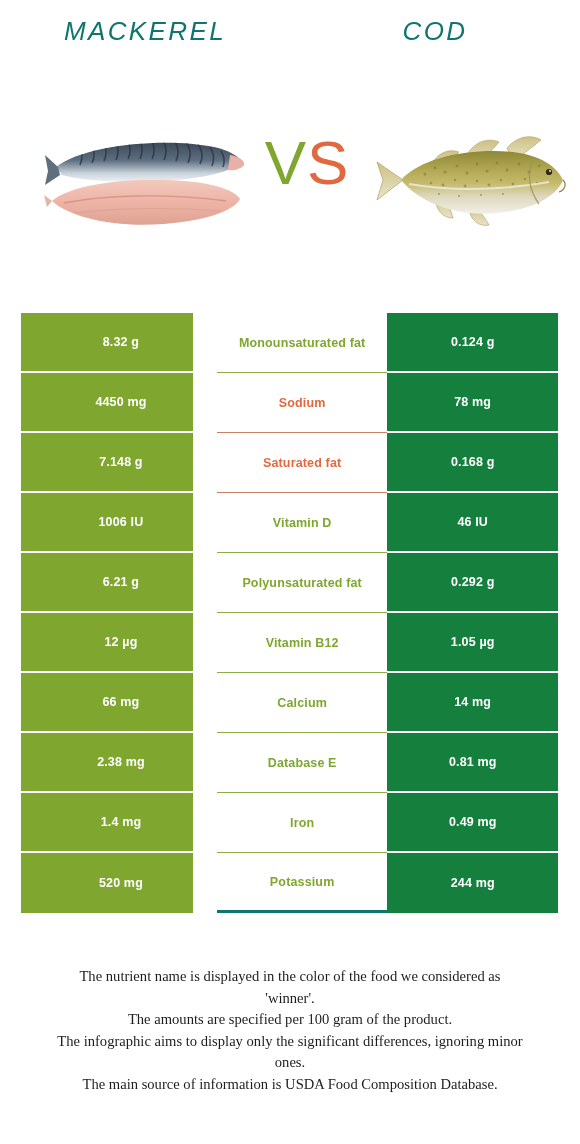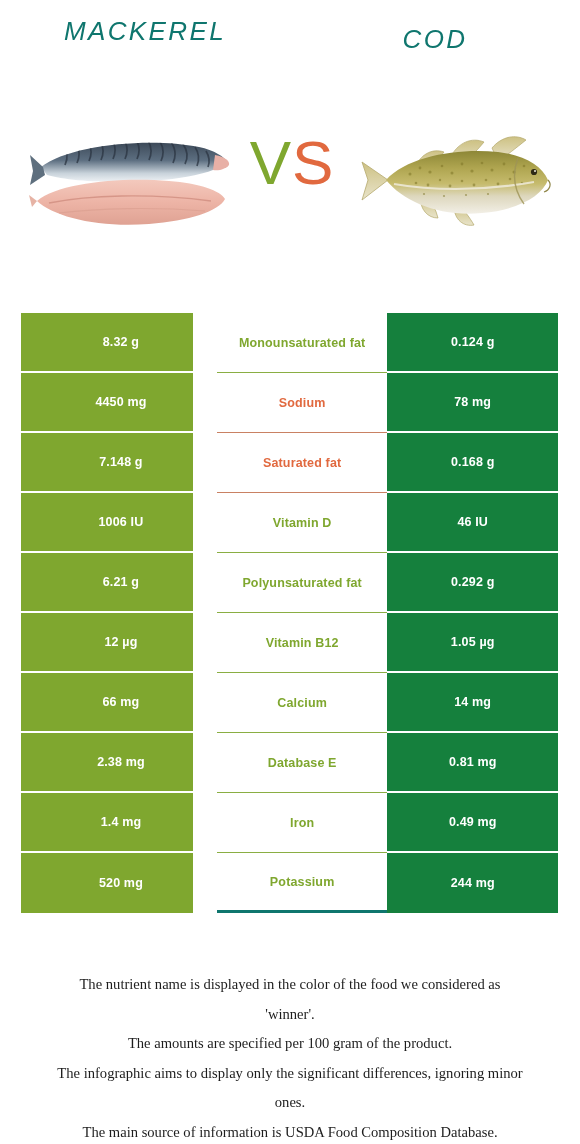--- a/index.html
+++ b/index.html
@@ -32,27 +32,27 @@
     top: 0;
     font-family: "Liberation Sans", sans-serif;
     font-size: 26px;
     font-weight: 300;
     letter-spacing: 2.4px;
     color: #0f766e;
     white-space: nowrap;
     font-style: italic;
   }
   .food-title.left  { left: 0; width: 290px; text-align: center; }
-  .food-title.right { left: 290px; width: 290px; text-align: center; margin-top: 8px; }
+  .food-title.right { left: 290px; width: 290px; text-align: center; }
 
   
   .hero {
     position: absolute;
     top: 105px;
-    left: 0;
+    left: 15px;
     width: 496px;
     height: 150px;
   }
 
   .fish-slot {
     position: absolute;
     top: 0;
     height: 150px;
     display: flex;
     align-items: center;
@@ -131,21 +131,21 @@
     position: absolute;
     top: 966px;
     left: 16px;
     width: 548px;
     text-align: center;
     font-family: "Liberation Serif", serif;
     font-size: 14.6px;
     line-height: 21.5px;
     color: #1d1d1d;
   }
-  .footer p { margin: 8px; }
+  .footer p { margin: 0; }
 
   
   svg { display: block; }
 </style>
 </head>
 <body>
 
 <div class="page">
 
   <div class="titles">

